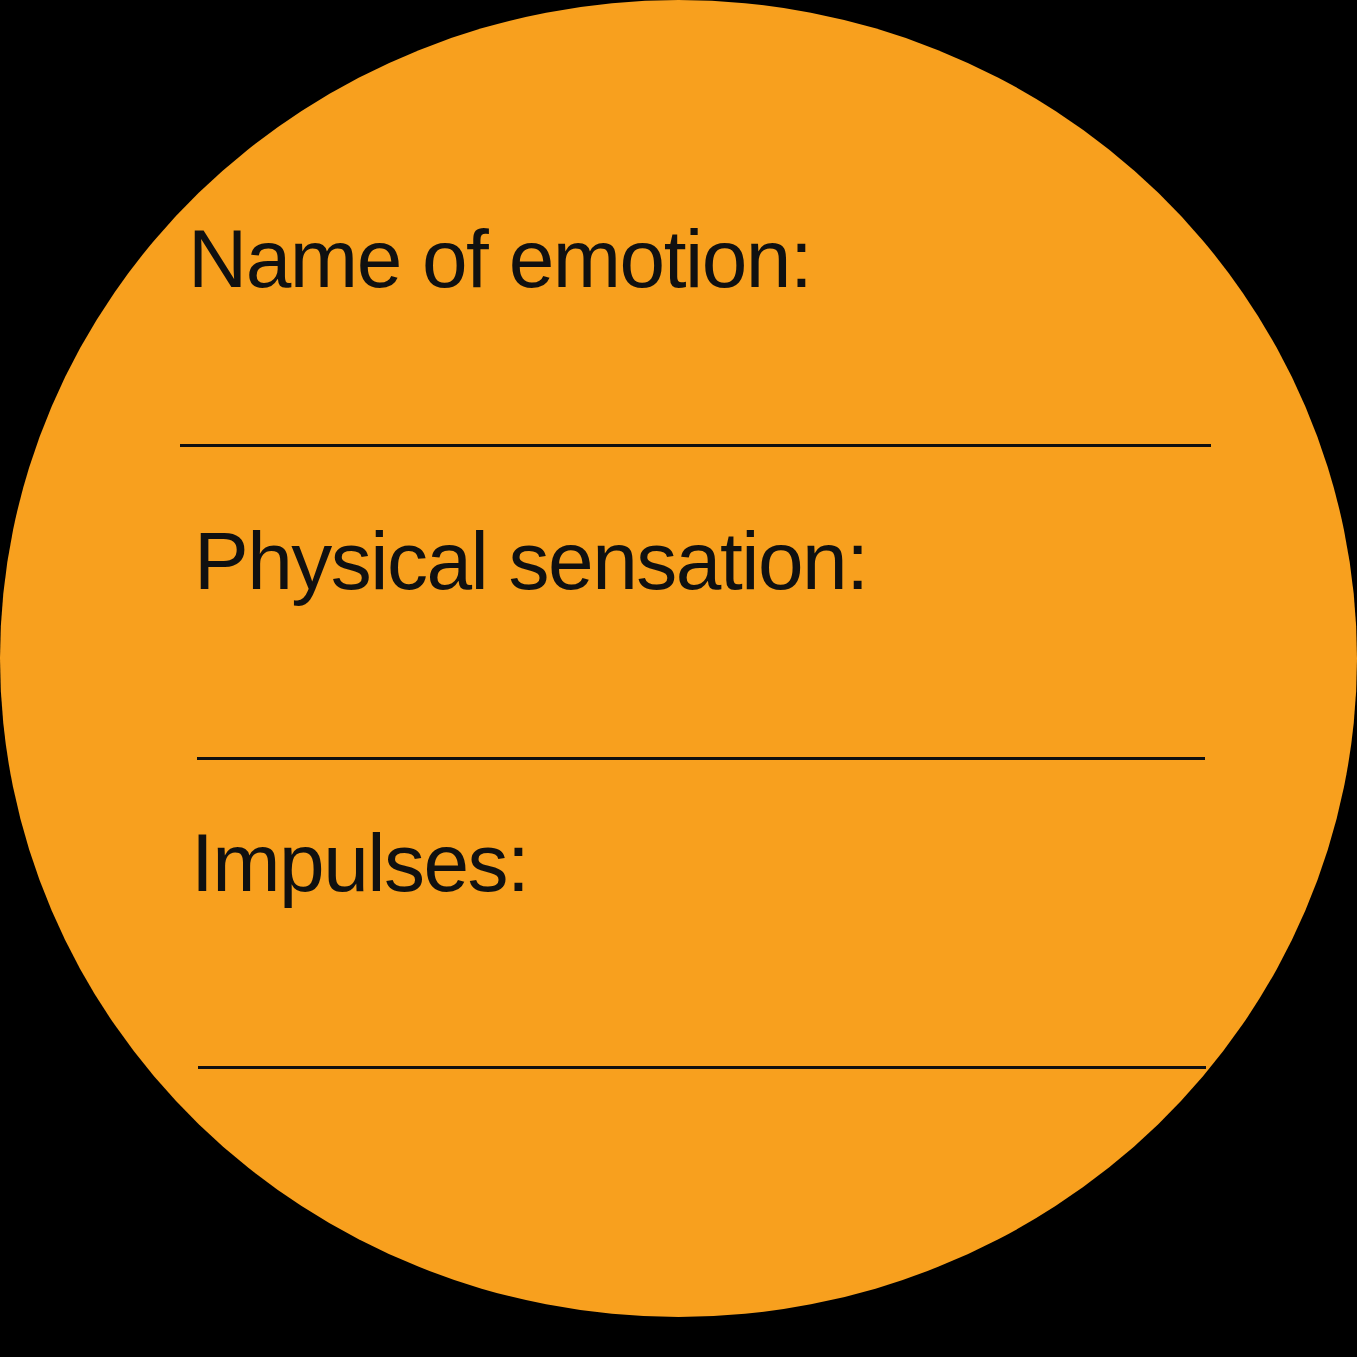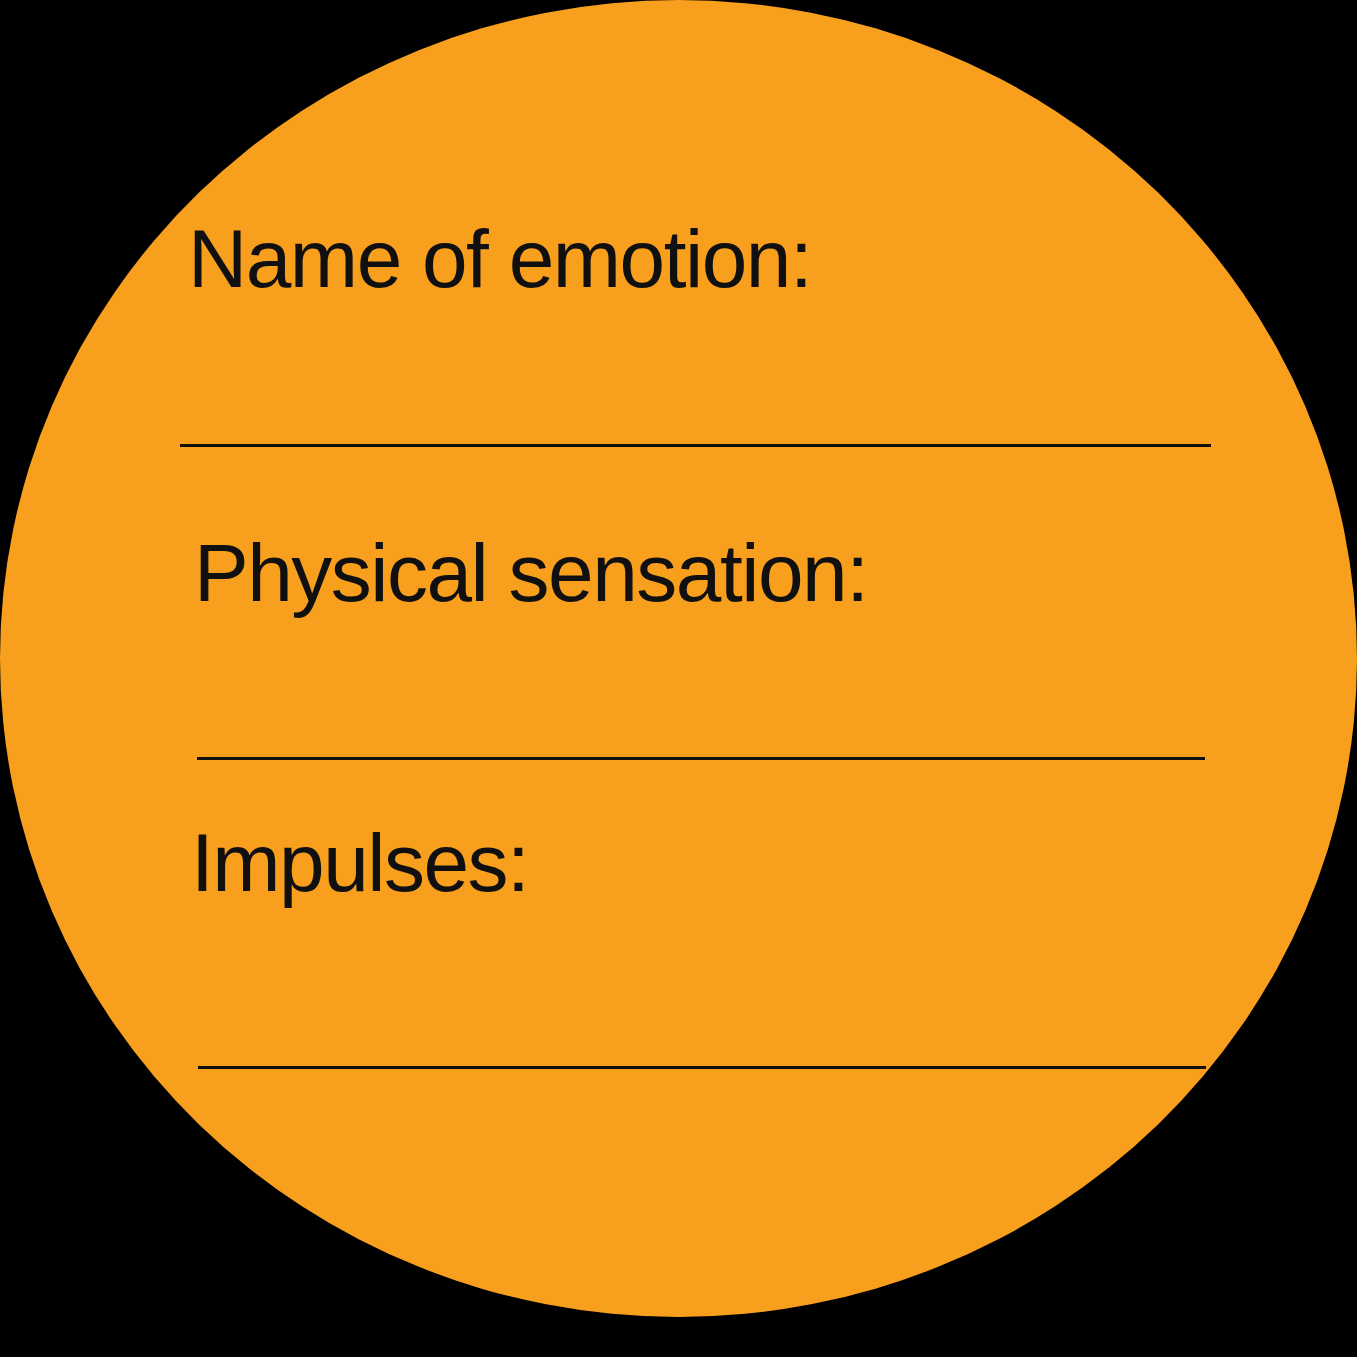--- a/index.html
+++ b/index.html
@@ -31,21 +31,21 @@
       color: #101010;
       white-space: nowrap;
       font-weight: 400;
     }
     .blank-line {
       position: absolute;
       height: 3px;
       background: #101010;
     }
     .label-emotion   { left: 188px; top: 218px; }
-    .label-sensation { left: 194px; top: 532px; }
+    .label-sensation { left: 194px; top: 520px; }
     .label-impulses  { left: 191px; top: 822px; text-align: center; }
     .line-emotion    { left: 180px; top: 444px; width: 1031px; }
     .line-sensation  { left: 197px; top: 757px; width: 1008px; }
     .line-impulses   { left: 198px; top: 1066px; width: 1008px; }
   </style>
 </head>
 <body>
 
 <div class="circle">
 

